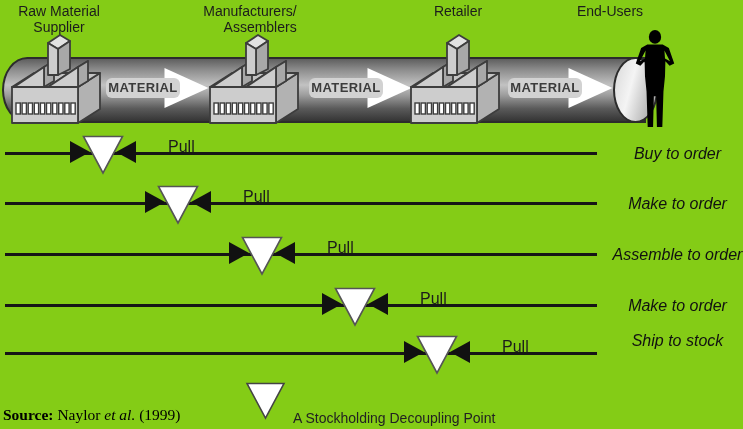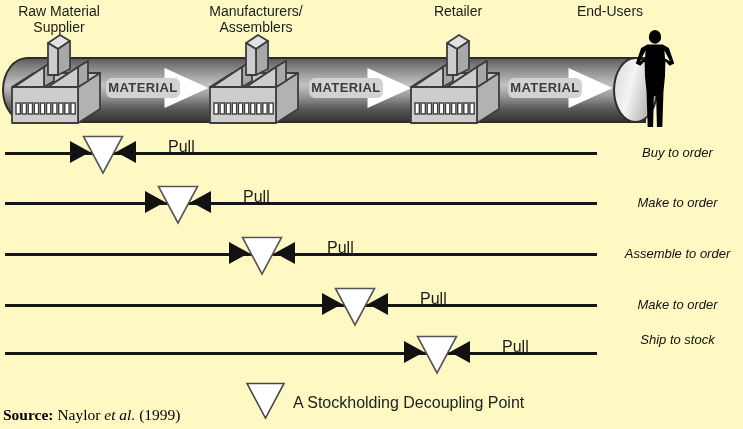--- a/index.html
+++ b/index.html
@@ -1,17 +1,17 @@
 <!DOCTYPE html>
 <html><head>
 <meta charset="utf-8">
 <style>
   html,body { margin:0; padding:0; background:#fff; }
   #stage {
-    position:relative; width:743px; height:429px; background:#fef9c3;
+    position:relative; width:743px; height:429px; background:#84cc16;
     overflow:hidden; font-family:"Liberation Sans", sans-serif;
   }
   .abs { position:absolute; }
   .stage-label {
     position:absolute; top:3px; transform:translateX(-50%);
     text-align:center; font-size:14px; line-height:1.15; color:#1c1c1c;
     white-space:nowrap;
   }
   .pipe {
     position:absolute; left:2px; top:57px; width:640px; height:62px;
@@ -37,40 +37,40 @@
   .person { position:absolute; left:626px; top:30px; z-index:6; }
   .row-line { position:absolute; left:5px; width:592px; height:3px; background:#161616; z-index:1; }
   .ah { position:absolute; width:0; height:0; z-index:2;
         border-top:11px solid transparent; border-bottom:11px solid transparent; }
   .ah-left  { border-left:20px solid #111; }
   .ah-right { border-right:20px solid #111; }
   .dp-tri { position:absolute; z-index:3; }
   .pull { position:absolute; font-size:16px; color:#1c1c1c; z-index:4; }
   .row-label {
     position:absolute; left:612px; width:131px; text-align:center;
-    font-style:italic; font-size:13px; color:#111;
-  }
-  .legend-text { position:absolute; left:293px; top:394px; font-size:16px; color:#222; }
+    font-style:italic; font-size:16px; color:#111;
+  }
+  .legend-text { position:absolute; left:293px; top:410px; font-size:14px; color:#222; }
   .source-line {
     position:absolute; left:3px; top:406px;
     font-family:"Liberation Serif", serif; font-size:15.5px; color:#000;
   }
   .source-line .b { font-weight:bold; }
   .source-line .i { font-style:italic; }
 </style>
 </head>
 <body>
 
 <div id="stage">
 
   <div class="stage-label" style="left:59px;">
     <span>Raw Material</span><br>
     <span>Supplier</span>
   </div>
-  <div class="stage-label" style="left:256px;">
+  <div class="stage-label" style="left:250px;text-align:right;">
     <span>Manufacturers/</span><br>
     <span>Assemblers</span>
   </div>
   <div class="stage-label" style="left:458px;">
     <span>Retailer</span>
   </div>
   <div class="stage-label" style="left:610px;">
     <span>End-Users</span>
   </div>
 

